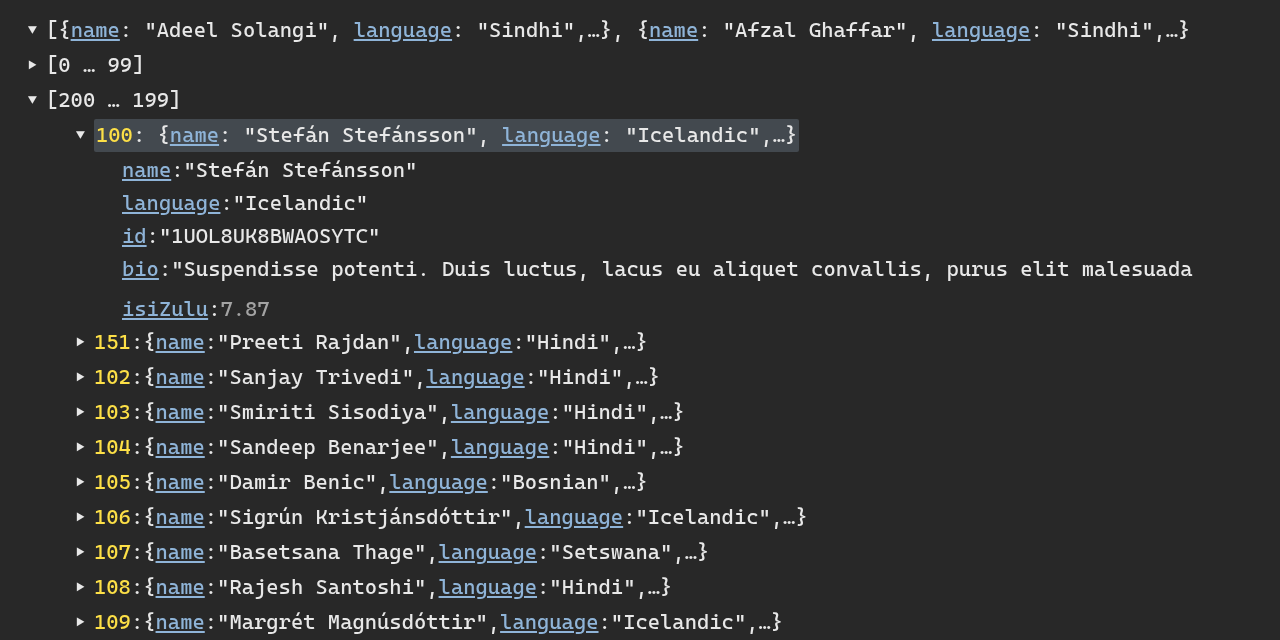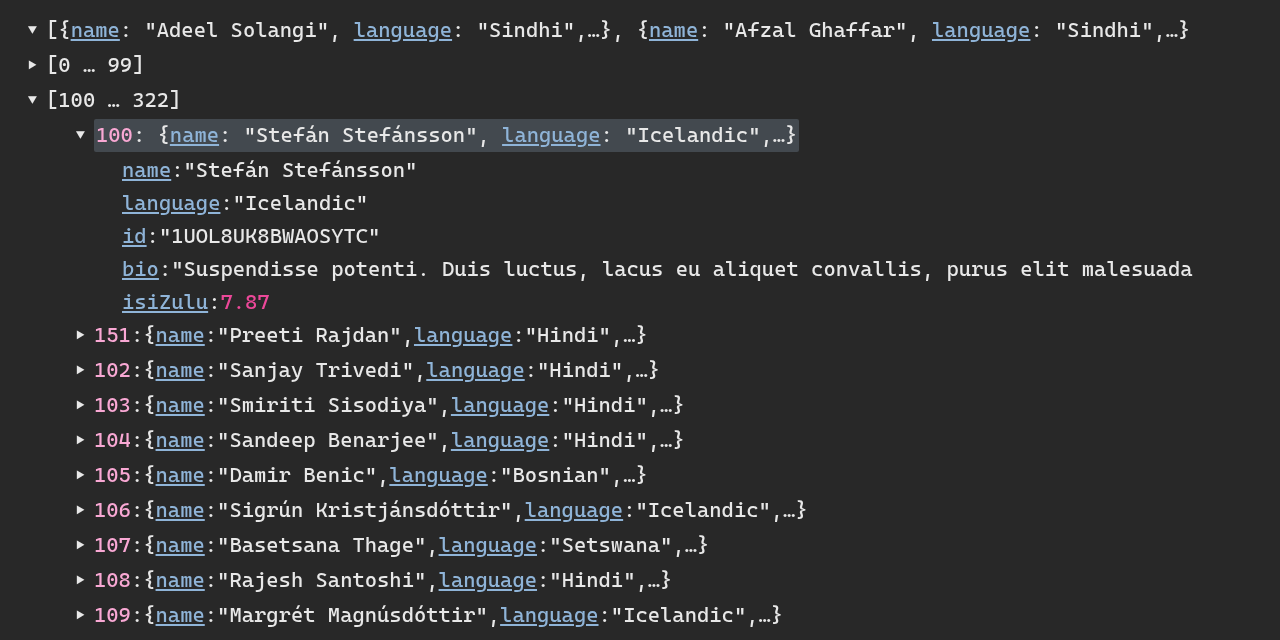--- a/index.html
+++ b/index.html
@@ -32,24 +32,24 @@
       user-select: none;
       position: relative;
       top: -2px;
     }
     .arrow.down::before { content: "▼"; }
     .arrow.right::before { content: "▶"; }
     .ind1 { padding-left: 28px; }
     .ind2 { padding-left: 76px; }
     .ind3 { padding-left: 122px; }
     .white { color: #e8e8e8; }
-    .key   { color: #f9a8d4; }
+    .key   { color: #fde047; }
     .prop  { color: #8fb4d8; text-decoration: underline; }
     .str   { color: #e8e8e8; }
-    .num   { color: #ec4899; }
+    .num   { color: #a3a3a3; margin-top: 7px; }
     .highlight {
       background: #43494f;
       border-radius: 2px;
       padding: 0 2px;
     }
     .sp { white-space: pre; }
   </style>
 </head>
 <body>
 
@@ -58,21 +58,21 @@
   <span class="sp white"><span>[</span><span>{</span><span class="prop">name</span><span class="white">: </span><span class="str">"Adeel Solangi"</span><span class="white">, </span><span class="prop">language</span><span class="white">: </span><span class="str">"Sindhi"</span><span class="white">,…}</span><span class="white">, </span><span class="white">{</span><span class="prop">name</span><span class="white">: </span><span class="str">"Afzal Ghaffar"</span><span class="white">, </span><span class="prop">language</span><span class="white">: </span><span class="str">"Sindhi"</span><span class="white">,…}</span></span>
 </div>
 
 <div class="row ind1">
   <span class="arrow right"></span>
   <span class="white">[0 … 99]</span>
 </div>
 
 <div class="row ind1">
   <span class="arrow down"></span>
-  <span class="white">[100 … 322]</span>
+  <span class="white">[200 … 199]</span>
 </div>
 
 <div class="row ind2">
   <span class="arrow down"></span>
   <span class="highlight"><span class="key">100</span><span class="white">: </span><span class="white">{</span><span class="prop">name</span><span class="white">: </span><span class="str">"Stefán Stefánsson"</span><span class="white">, </span><span class="prop">language</span><span class="white">: </span><span class="str">"Icelandic"</span><span class="white">,…}</span></span>
 </div>
 
 <div class="row ind3">
   <span class="prop">name</span>
     <span class="white">: </span>

